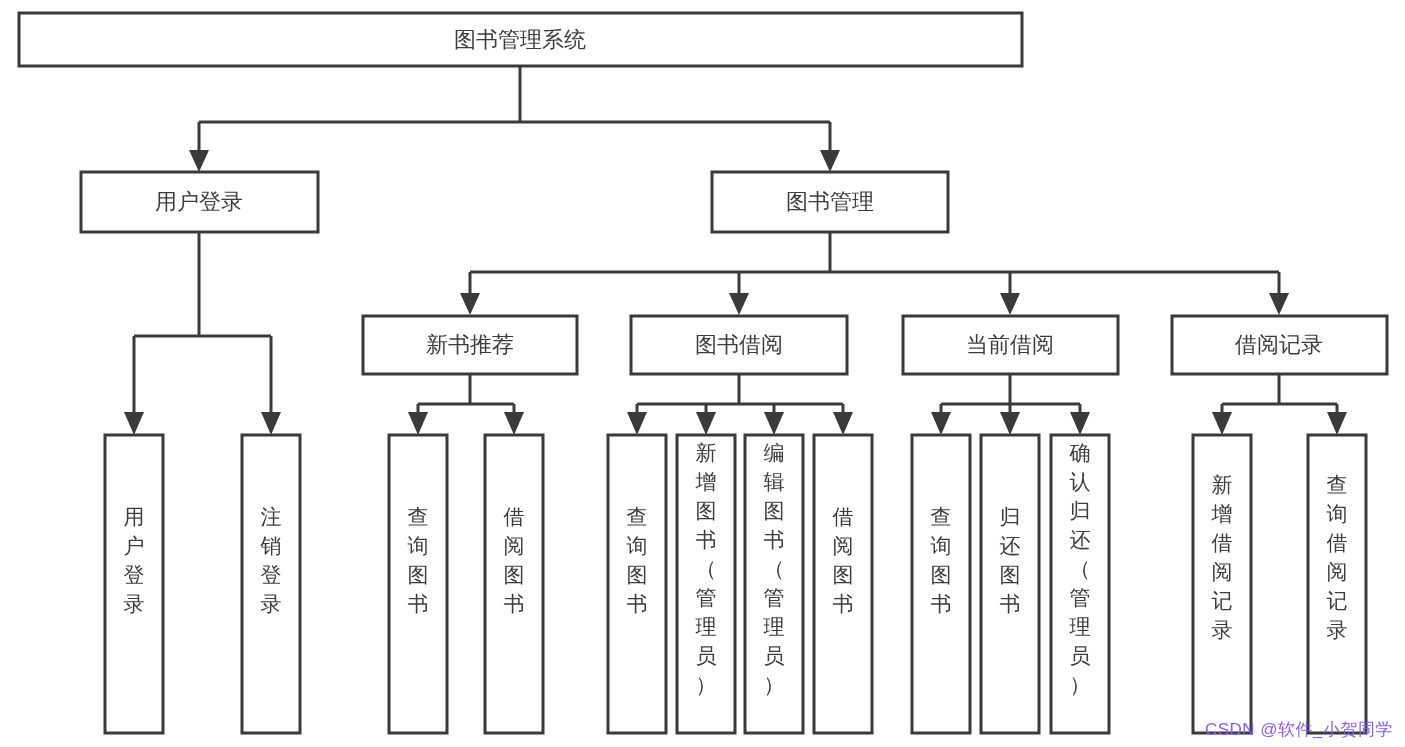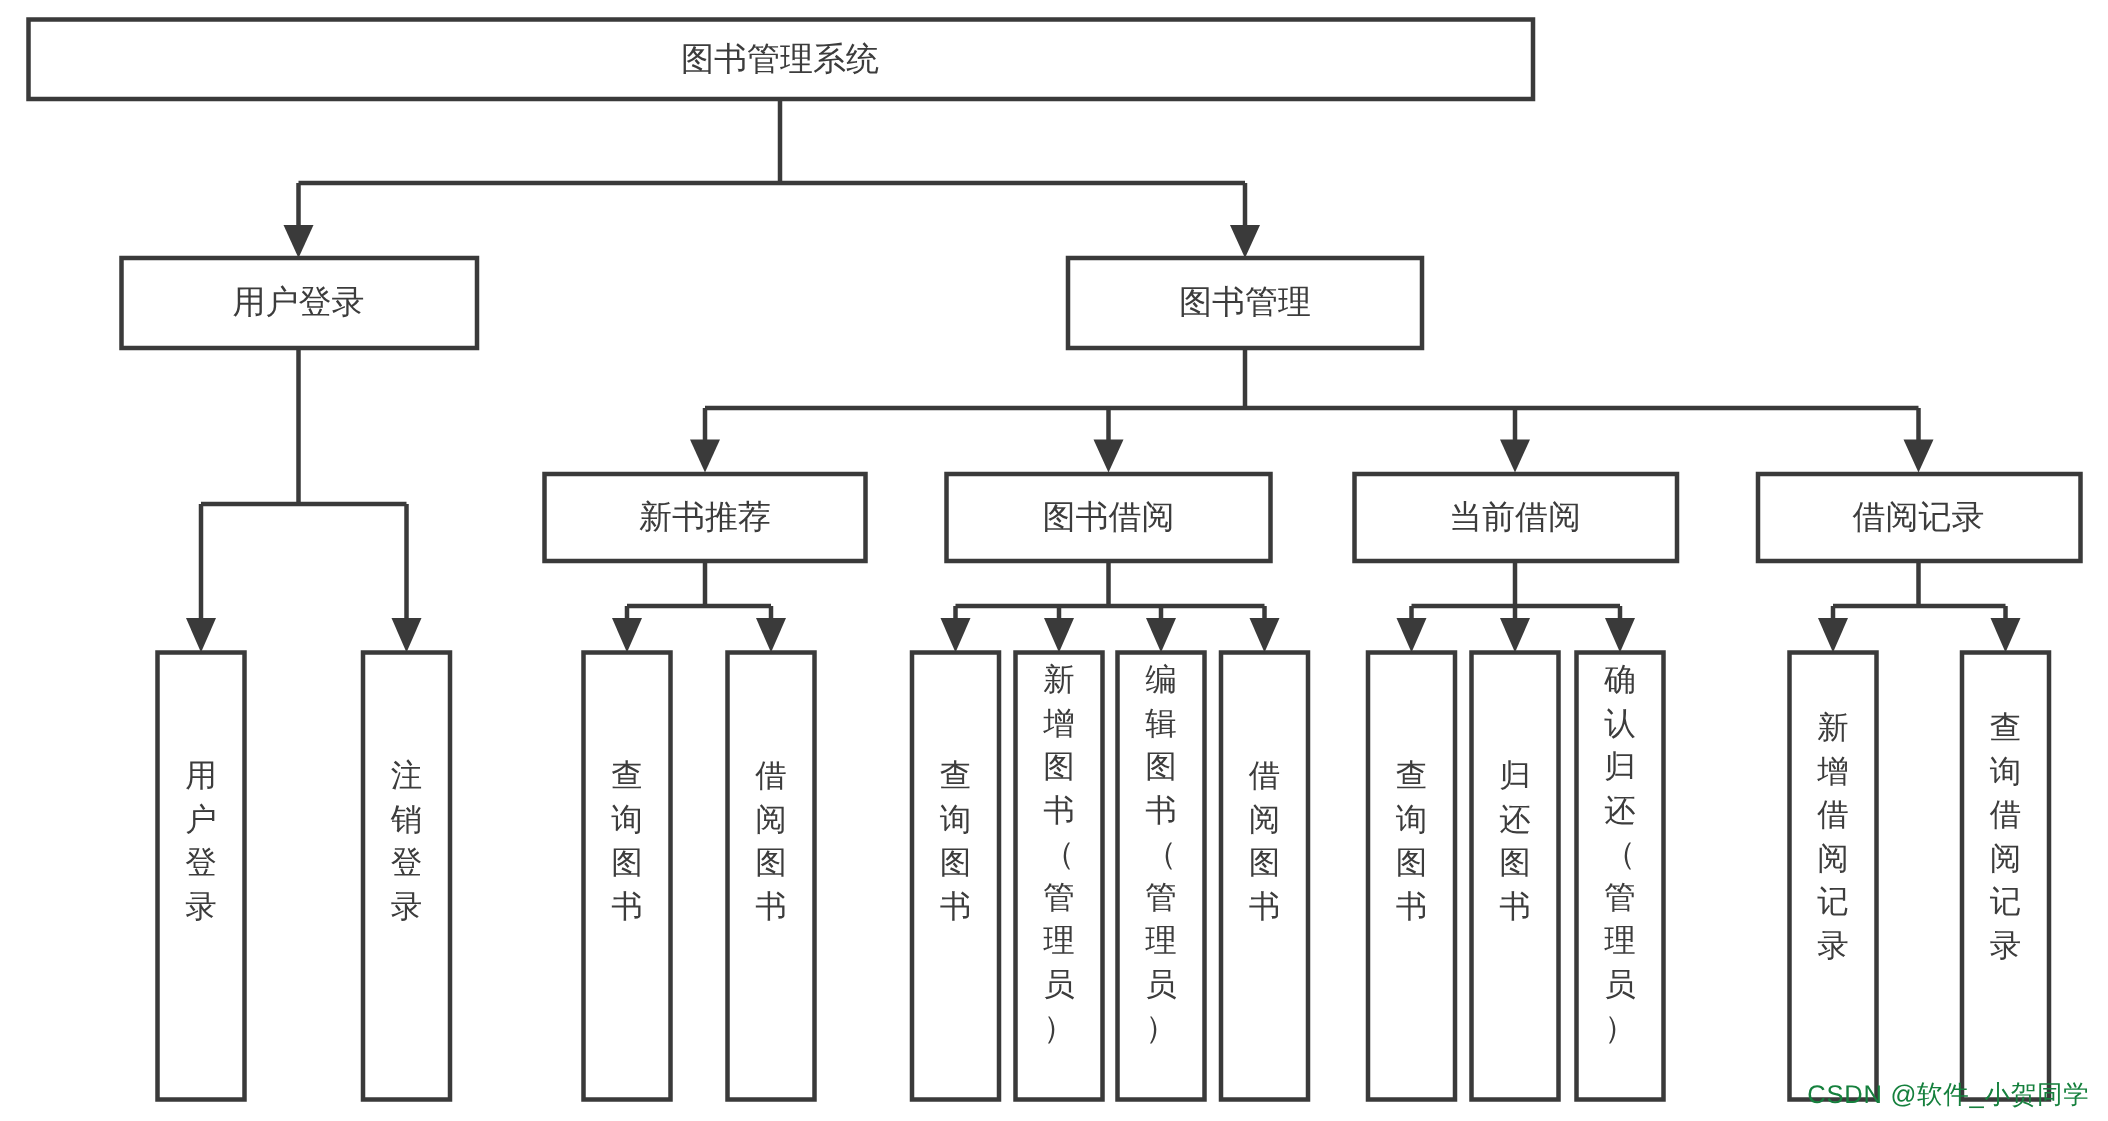--- a/index.html
+++ b/index.html
@@ -48,21 +48,21 @@
     font-family: "Liberation Sans", "DejaVu Sans", sans-serif;
     font-size: 21px;
     text-anchor: middle;
   }
   .watermark {
     position: absolute;
     right: 12px;
     bottom: 6px;
     font-family: "Liberation Sans", "DejaVu Sans", sans-serif;
     font-size: 17px;
-    color: #15803d;
+    color: #8b5cf6;
     letter-spacing: 0.5px;
     white-space: nowrap;
     user-select: none;
     margin-top: 41px;
   }
 </style>
 </head>
 <body>
 
 <div id="chart-root">

